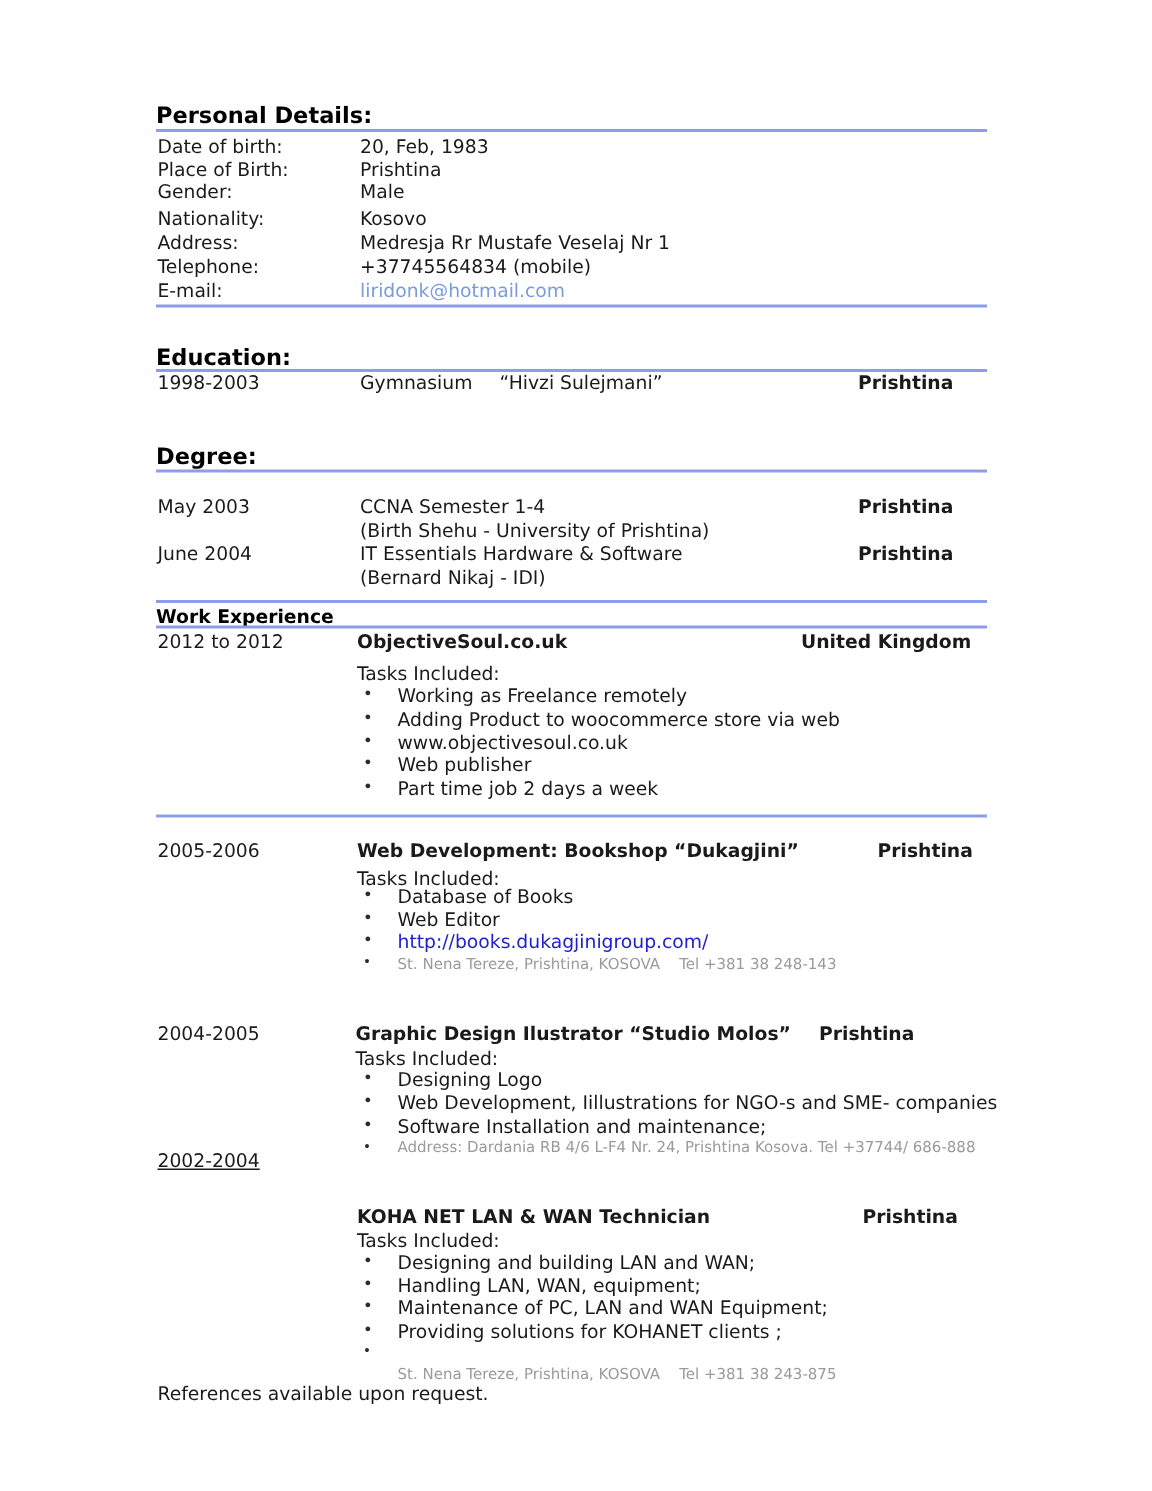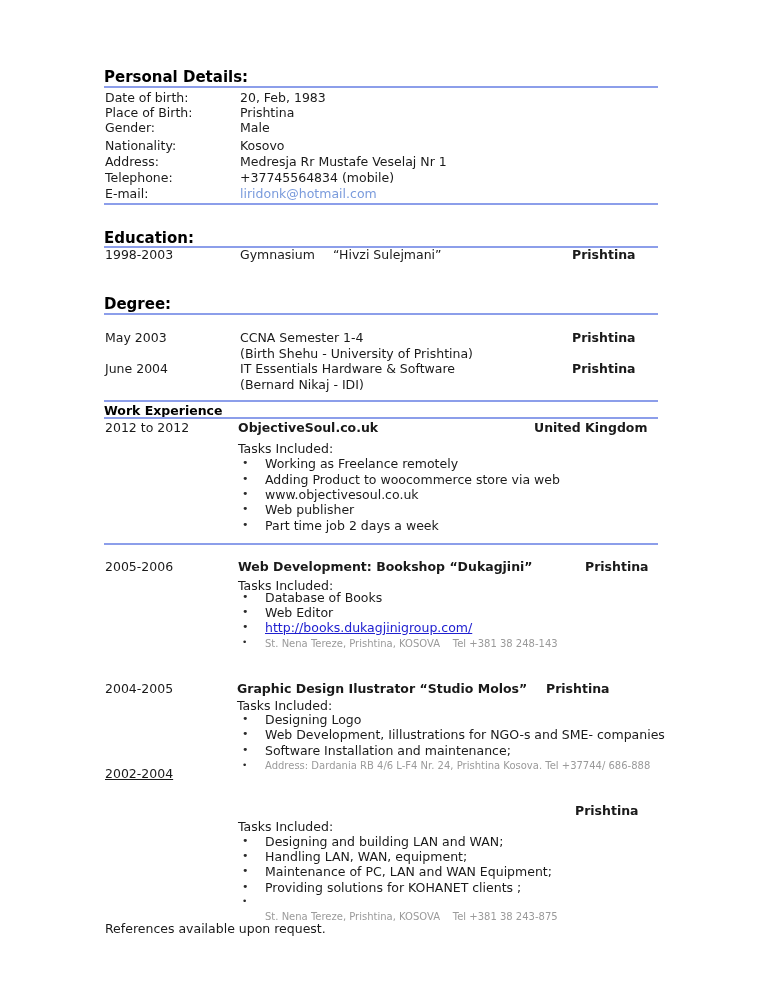--- a/index.html
+++ b/index.html
@@ -51,21 +51,20 @@
     white-space: pre;
   }
   .col-date { left: 105px; }
   .col-mid  { left: 240px; }
   .b { font-weight: bold; }
   .label { left: 105px; }
   .value { left: 240px; }
   .email { color: #7a9bdc; }
   .link {
     color: #2020d0;
-    text-decoration: underline;
   }
   .tasks {
     position: absolute;
     font-size: 12.5px;
   }
   .bullet-dot {
     position: absolute;
     font-size: 11px;
     color: #2a2a2a;
   }
@@ -188,20 +187,21 @@
   <div class="bullet-dot" style="left:242px; top:712px;">•</div>
   <div class="bullet-txt" style="left:265px; top:712px;">Designing Logo</div>
   <div class="bullet-dot" style="left:242px; top:727px;">•</div>
   <div class="bullet-txt" style="left:265px; top:727px;">Web Development, Iillustrations for NGO-s and SME- companies</div>
   <div class="bullet-dot" style="left:242px; top:743px;">•</div>
   <div class="bullet-txt" style="left:265px; top:743px;">Software Installation and maintenance;</div>
   <div class="bullet-dot" style="left:242px; top:760px; font-size:9px;">•</div>
   <div class="note" style="left:265px; top:760px;">Address: Dardania RB 4/6 L-F4 Nr. 24, Prishtina Kosova. Tel +37744/ 686-888</div>
 
   <div class="row col-date" style="top:766px;text-decoration:underline;">2002-2004</div>
+  <div class="row b" style="left:238px; top:803px;">KOHA NET LAN &amp; WAN Technician</div>
   <div class="place-right" style="left:575px; top:803px;">Prishtina</div>
   <div class="tasks" style="left:238px; top:819px;">Tasks Included:</div>
 
   <div class="bullet-dot" style="left:242px; top:834px;">•</div>
   <div class="bullet-txt" style="left:265px; top:834px;">Designing and building LAN and WAN;</div>
   <div class="bullet-dot" style="left:242px; top:849px;">•</div>
   <div class="bullet-txt" style="left:265px; top:849px;">Handling LAN, WAN, equipment;</div>
   <div class="bullet-dot" style="left:242px; top:864px;">•</div>
   <div class="bullet-txt" style="left:265px; top:864px;">Maintenance of PC, LAN and WAN Equipment;</div>
   <div class="bullet-dot" style="left:242px; top:880px;">•</div>

